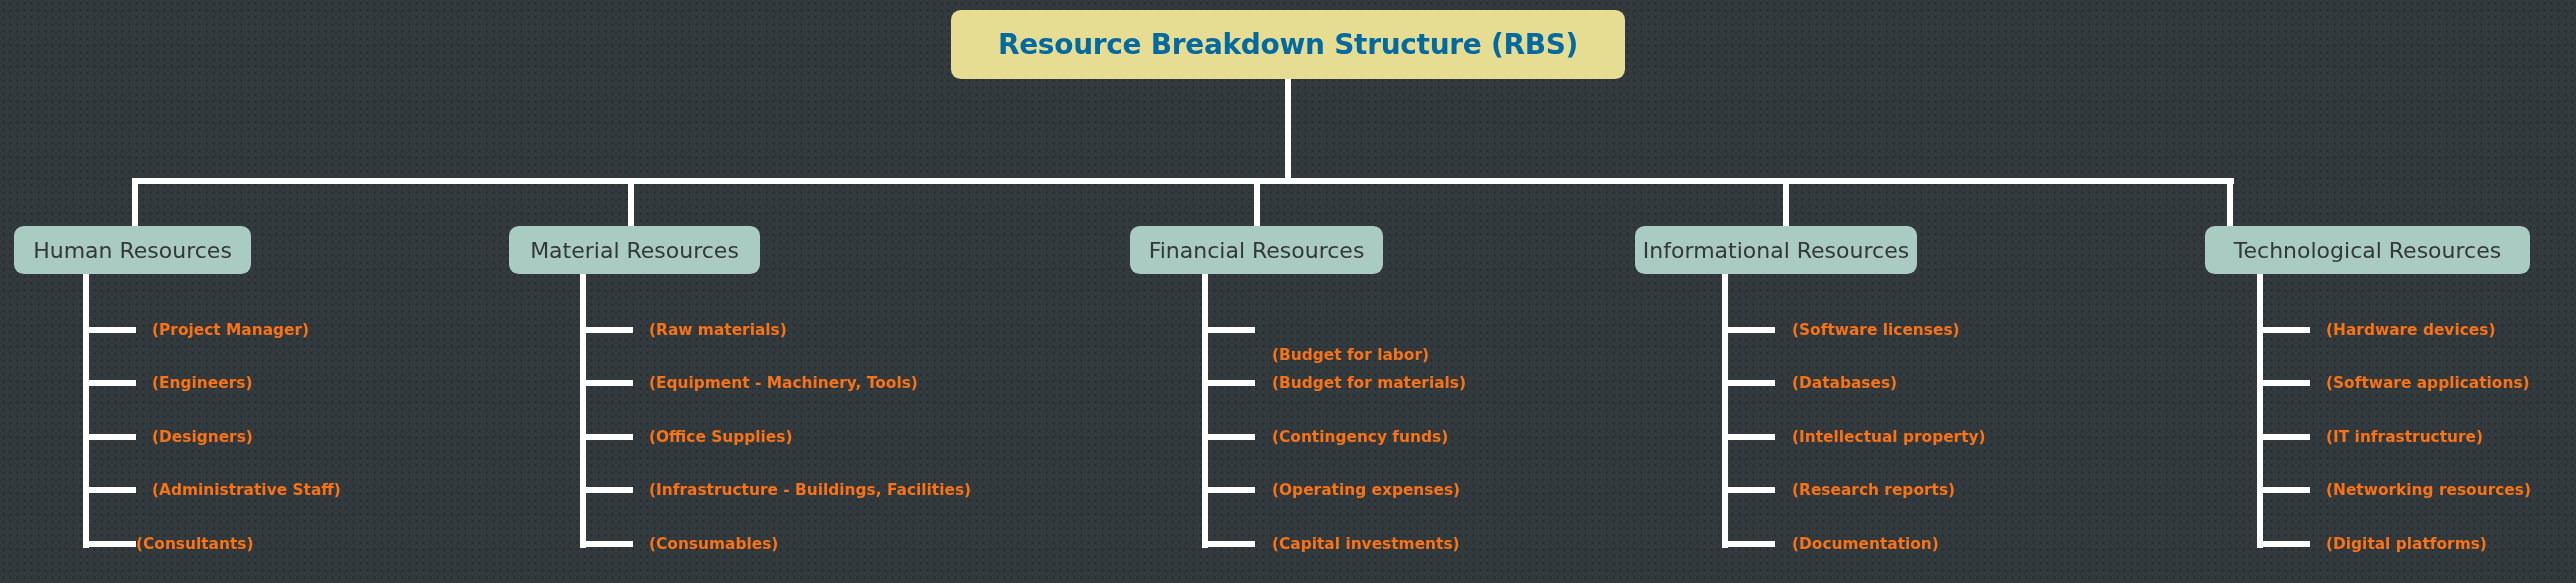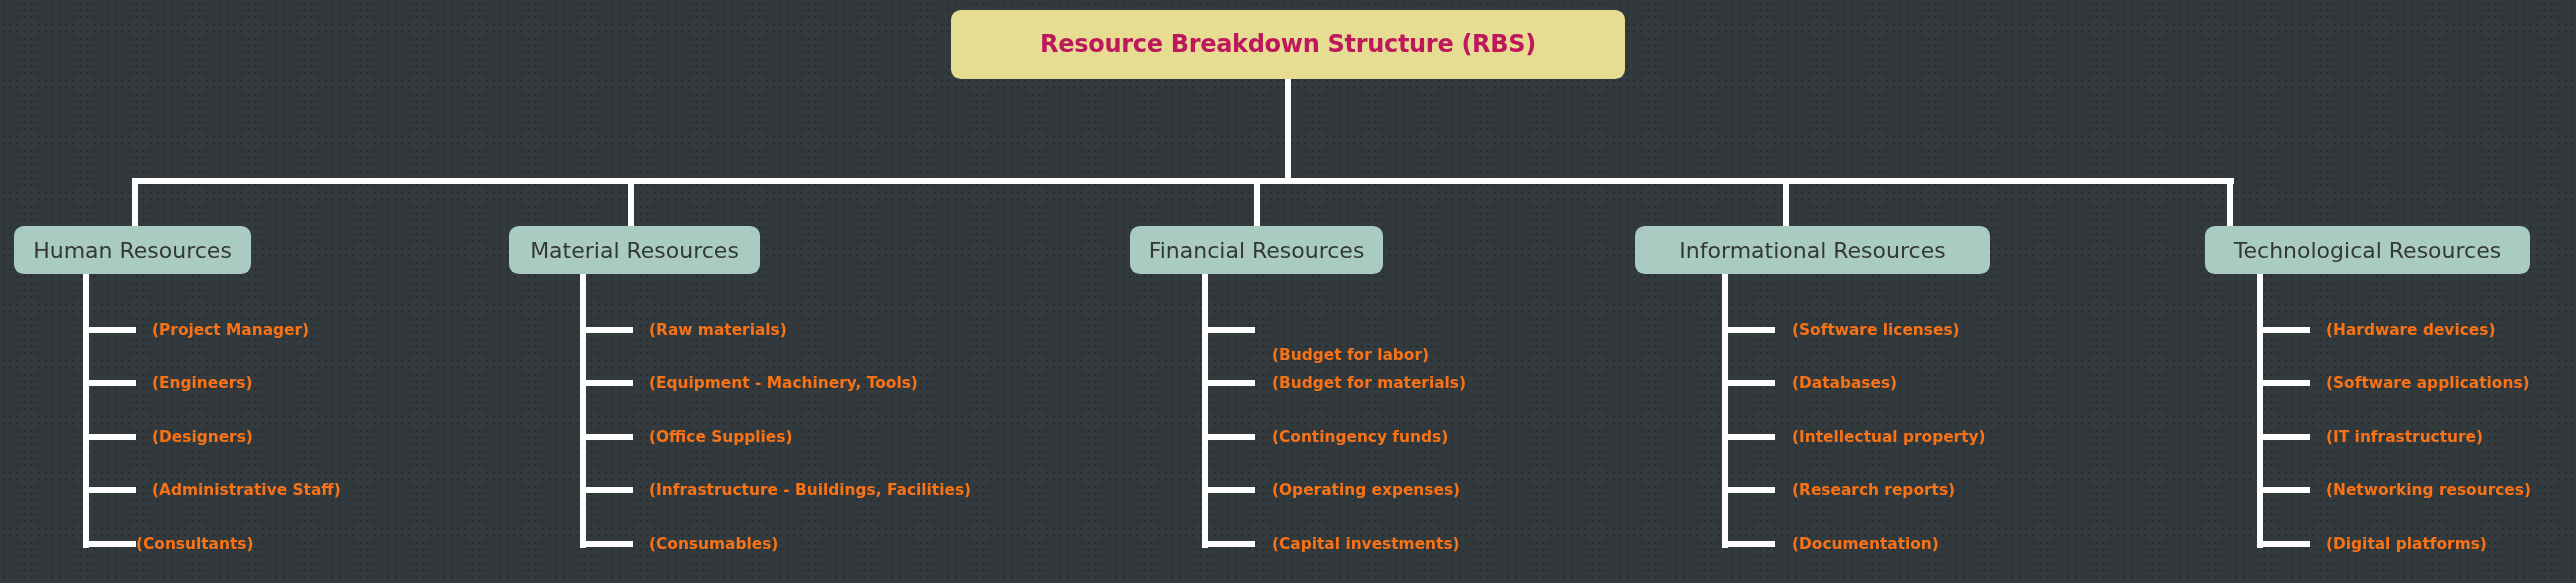--- a/index.html
+++ b/index.html
@@ -43,24 +43,24 @@
   .root-node {
     position: absolute;
     background: #e6dd93;
     border-radius: 9.8px;
     display: flex;
     align-items: center;
     justify-content: center;
     box-sizing: border-box;
   }
   .root-label {
-    color: #be185d;
+    color: #0369a1;
     font-family: "DejaVu Sans", sans-serif;
     font-weight: bold;
-    font-size: 24px;
+    font-size: 28px;
     letter-spacing: -0.3px;
     white-space: nowrap;
   }
 
   
   .cat-node {
     position: absolute;
     background: #a9cbc2;
     border-radius: 9.8px;
     display: flex;
@@ -143,21 +143,21 @@
   <div class="conn conn-h" style="left:1202px; top:434px; width:53px;"></div>
   <div class="conn conn-h" style="left:1202px; top:487px; width:53px;"></div>
   <div class="conn conn-h" style="left:1202px; top:541px; width:53px;"></div>
   <div class="leaf-label" style="left:1272px; top:322px;margin-top:33px;">(Budget for labor)</div>
   <div class="leaf-label" style="left:1272px; top:383px;">(Budget for materials)</div>
   <div class="leaf-label" style="left:1272px; top:437px;">(Contingency funds)</div>
   <div class="leaf-label" style="left:1272px; top:490px;">(Operating expenses)</div>
   <div class="leaf-label" style="left:1272px; top:544px;">(Capital investments)</div>
 
   <div class="conn conn-v" style="left:1783px; top:178px; height:48px;"></div>
-  <div class="cat-node" style="left:1635px; top:226px; width:355px;">
+  <div class="cat-node" style="left:1635px; top:226px; width:282px;">
     <span class="cat-label">Informational Resources</span>
   </div>
   <div class="spine" style="left:1722px; top:274px; height:274px;"></div>
   <div class="conn conn-h" style="left:1722px; top:327px; width:53px;"></div>
   <div class="conn conn-h" style="left:1722px; top:380px; width:53px;"></div>
   <div class="conn conn-h" style="left:1722px; top:434px; width:53px;"></div>
   <div class="conn conn-h" style="left:1722px; top:487px; width:53px;"></div>
   <div class="conn conn-h" style="left:1722px; top:541px; width:53px;"></div>
   <div class="leaf-label" style="left:1792px; top:330px;">(Software licenses)</div>
   <div class="leaf-label" style="left:1792px; top:383px;">(Databases)</div>

